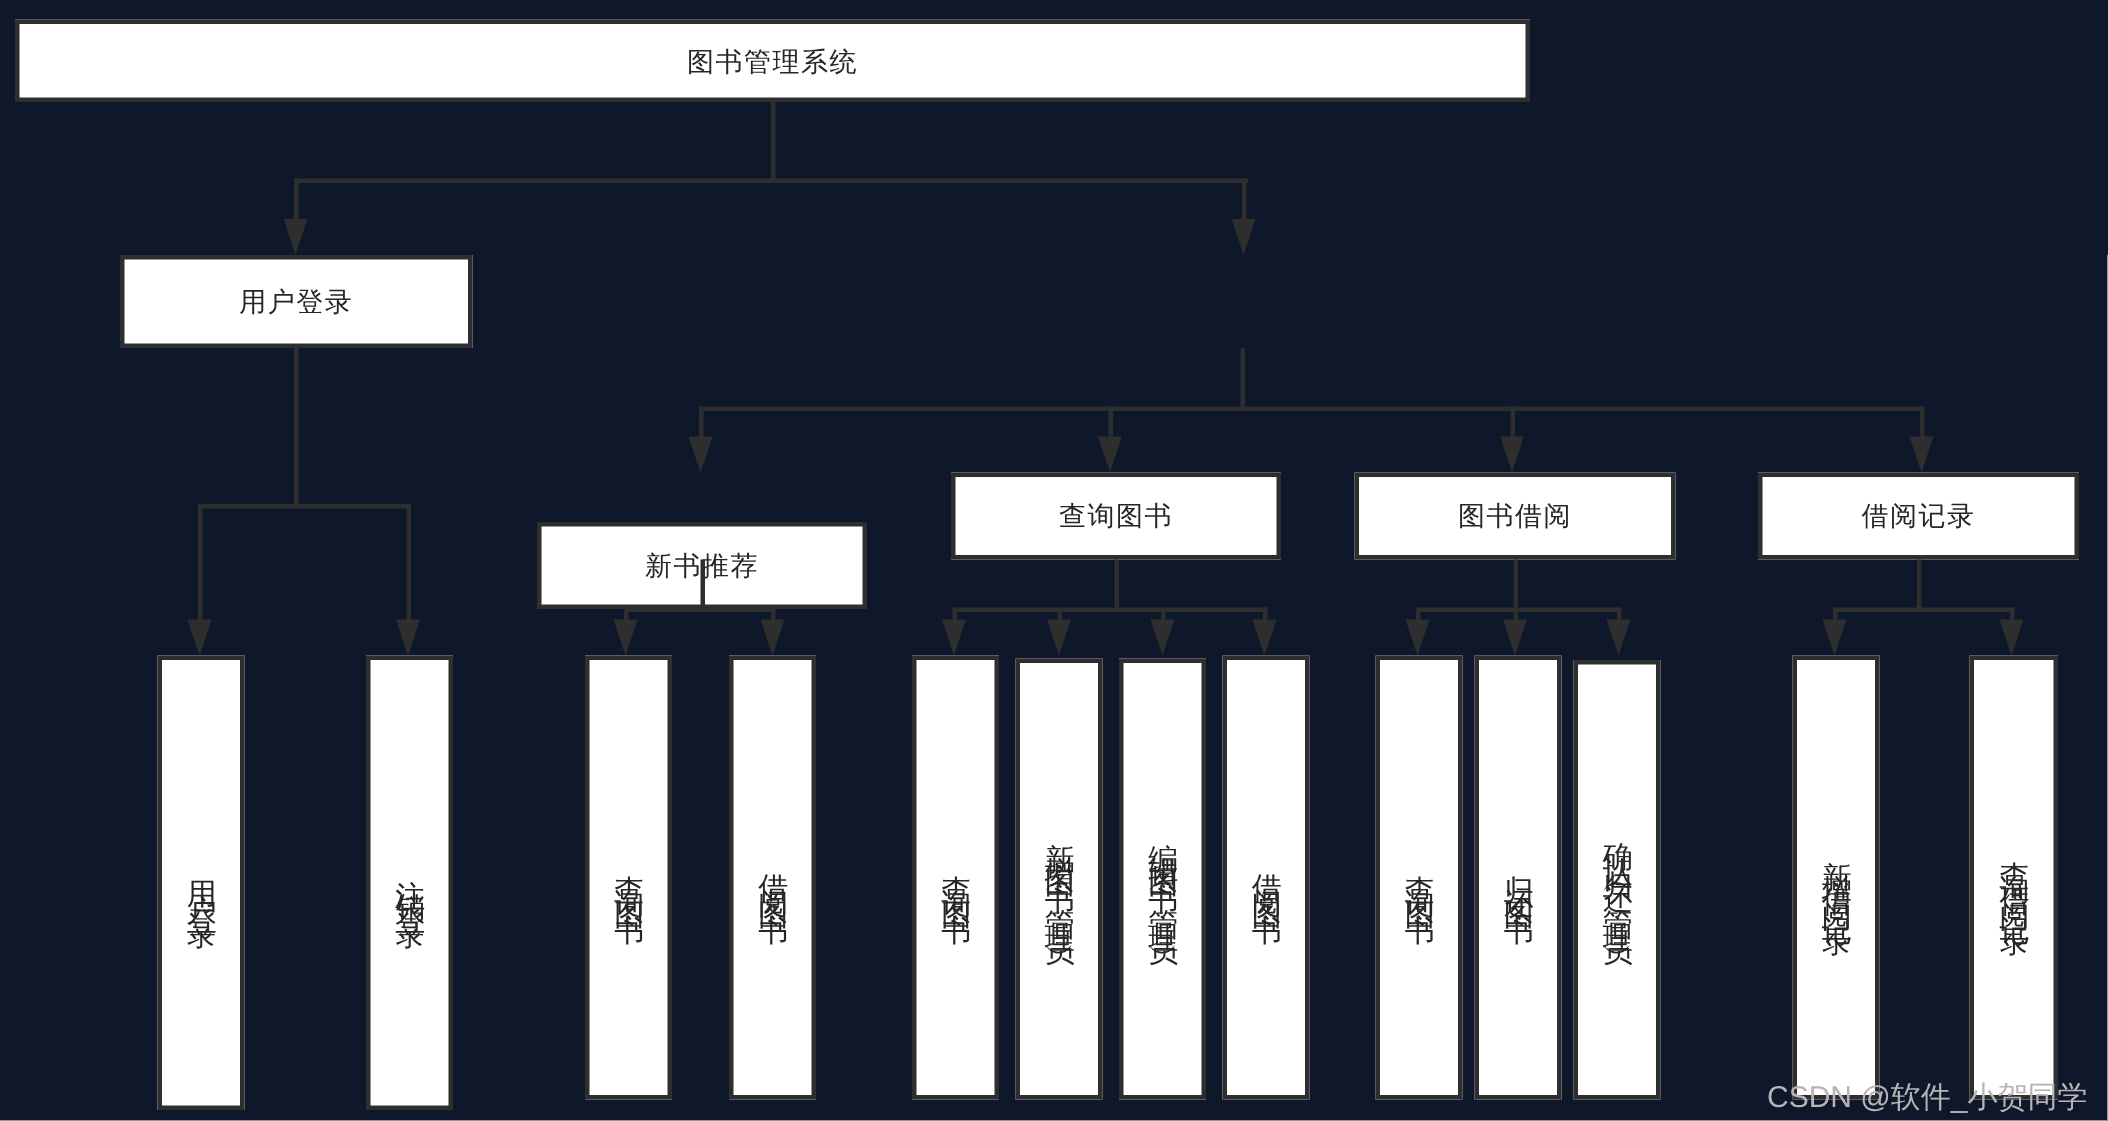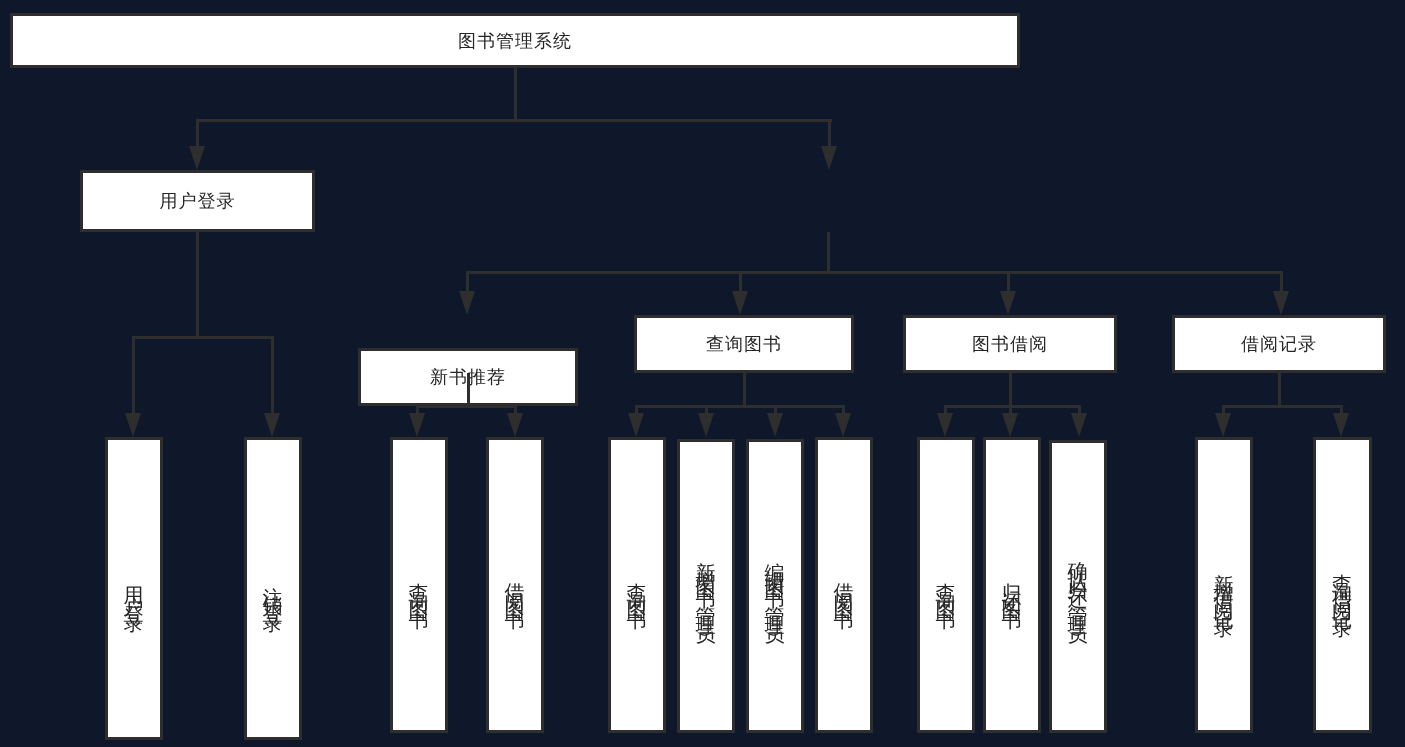--- a/index.html
+++ b/index.html
@@ -130,14 +130,15 @@
   <div class="vline" style="left:1278px;top:373px;height:35px;"></div>
   <div class="hline" style="left:1222px;top:405px;width:121px;"></div>
   <div class="vline" style="left:1222px;top:405px;height:10px;"></div>
   <div class="arrow" style="left:1215px;top:413px;"></div>
   <div class="vline" style="left:1340px;top:405px;height:10px;"></div>
   <div class="arrow" style="left:1333px;top:413px;"></div>
 
   <div class="node v" style="left:1195px;top:437px;width:58px;height:296px;">新增借阅记录</div>
   <div class="node v" style="left:1313px;top:437px;width:59px;height:296px;">查询借阅记录</div>
 
+  <div class="watermark">CSDN @软件_小贺同学</div>
 
 </div>
 
 </body></html>

